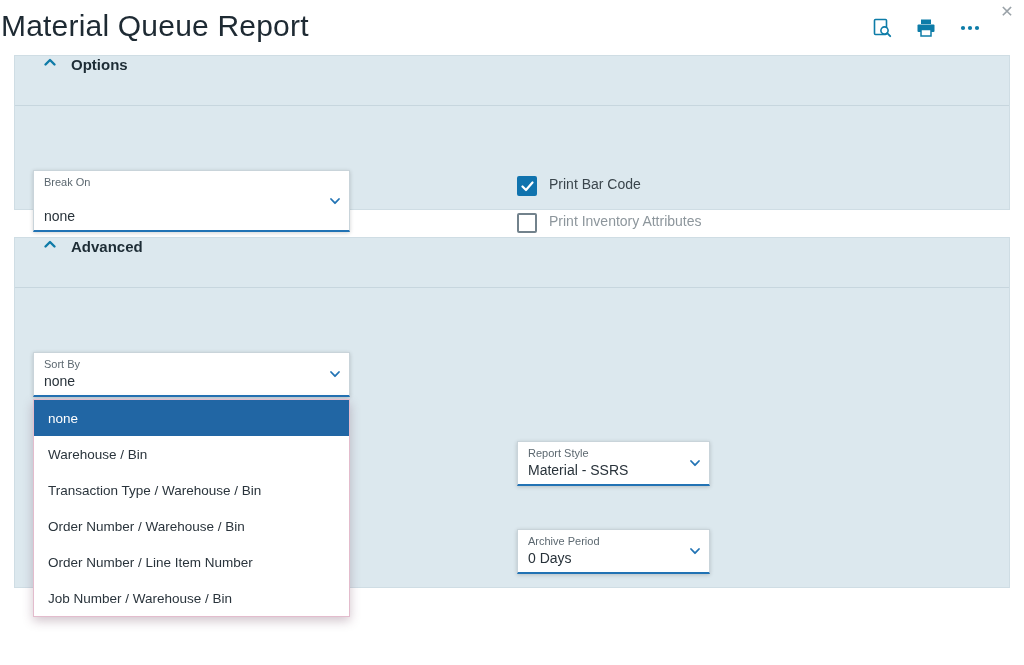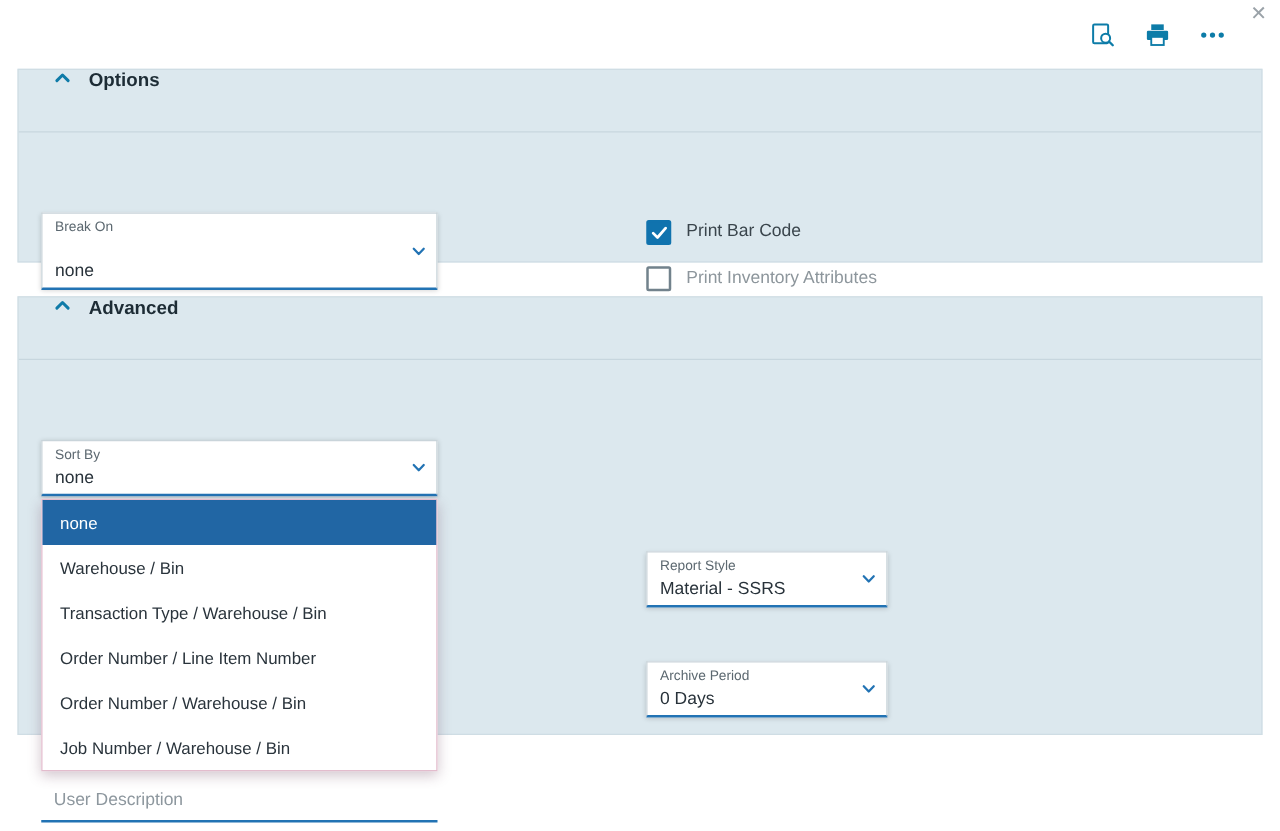--- a/index.html
+++ b/index.html
@@ -99,20 +99,21 @@
     outline: none;
   }
   .text-input::placeholder { color: #8d979e; opacity: 1; }
 </style>
 </head>
 <body>
 
 <div class="page">
 
   <div class="titlebar">
+    <h1 class="page-title">Material Queue Report</h1>
 
     <button class="icon-btn" style="left:868px;">
       <span>
         <svg width="20" height="20" viewBox="0 0 20 20">
           <rect x="2.5" y="1.5" width="12" height="15" rx="1" fill="none" stroke="currentColor" stroke-width="1.6"></rect>
           <circle cx="12.5" cy="12.5" r="3.6" fill="#ffffff" stroke="currentColor" stroke-width="1.6"></circle>
           <line x1="15.2" y1="15.2" x2="18.2" y2="18.2" stroke="currentColor" stroke-width="1.9" stroke-linecap="round"></line>
         </svg>
       </span>
     </button>
@@ -201,26 +202,25 @@
           <svg width="12" height="12" viewBox="0 0 12 12">
             <path d="M2 4 L6 8.2 L10 4" fill="none" stroke="currentColor" stroke-width="1.8" stroke-linecap="round" stroke-linejoin="round"></path>
           </svg>
         </span>
       </div>
 
       <div class="menu" style="left:18px; top:111px; width:317px;">
         <div class="menu-item selected">none</div>
         <div class="menu-item">Warehouse / Bin</div>
         <div class="menu-item">Transaction Type / Warehouse / Bin</div>
+        <div class="menu-item">Order Number / Warehouse / Bin</div>
         <div class="menu-item">Order Number / Line Item Number</div>
-        <div class="menu-item">Order Number / Warehouse / Bin</div>
         <div class="menu-item">Job Number / Warehouse / Bin</div>
       </div>
 
-      <input class="text-input" type="text" style="left: 18px; top: 333px; width: 317px;" placeholder="User Description">
 
       <div class="combo" style="left:502px; top:153px; width:193px; height:45px;">
         <span class="combo-label">Report Style</span>
         <span class="combo-value">Material - SSRS</span>
         <span class="combo-chevron">
           <svg width="12" height="12" viewBox="0 0 12 12">
             <path d="M2 4 L6 8.2 L10 4" fill="none" stroke="currentColor" stroke-width="1.8" stroke-linecap="round" stroke-linejoin="round"></path>
           </svg>
         </span>
       </div>

